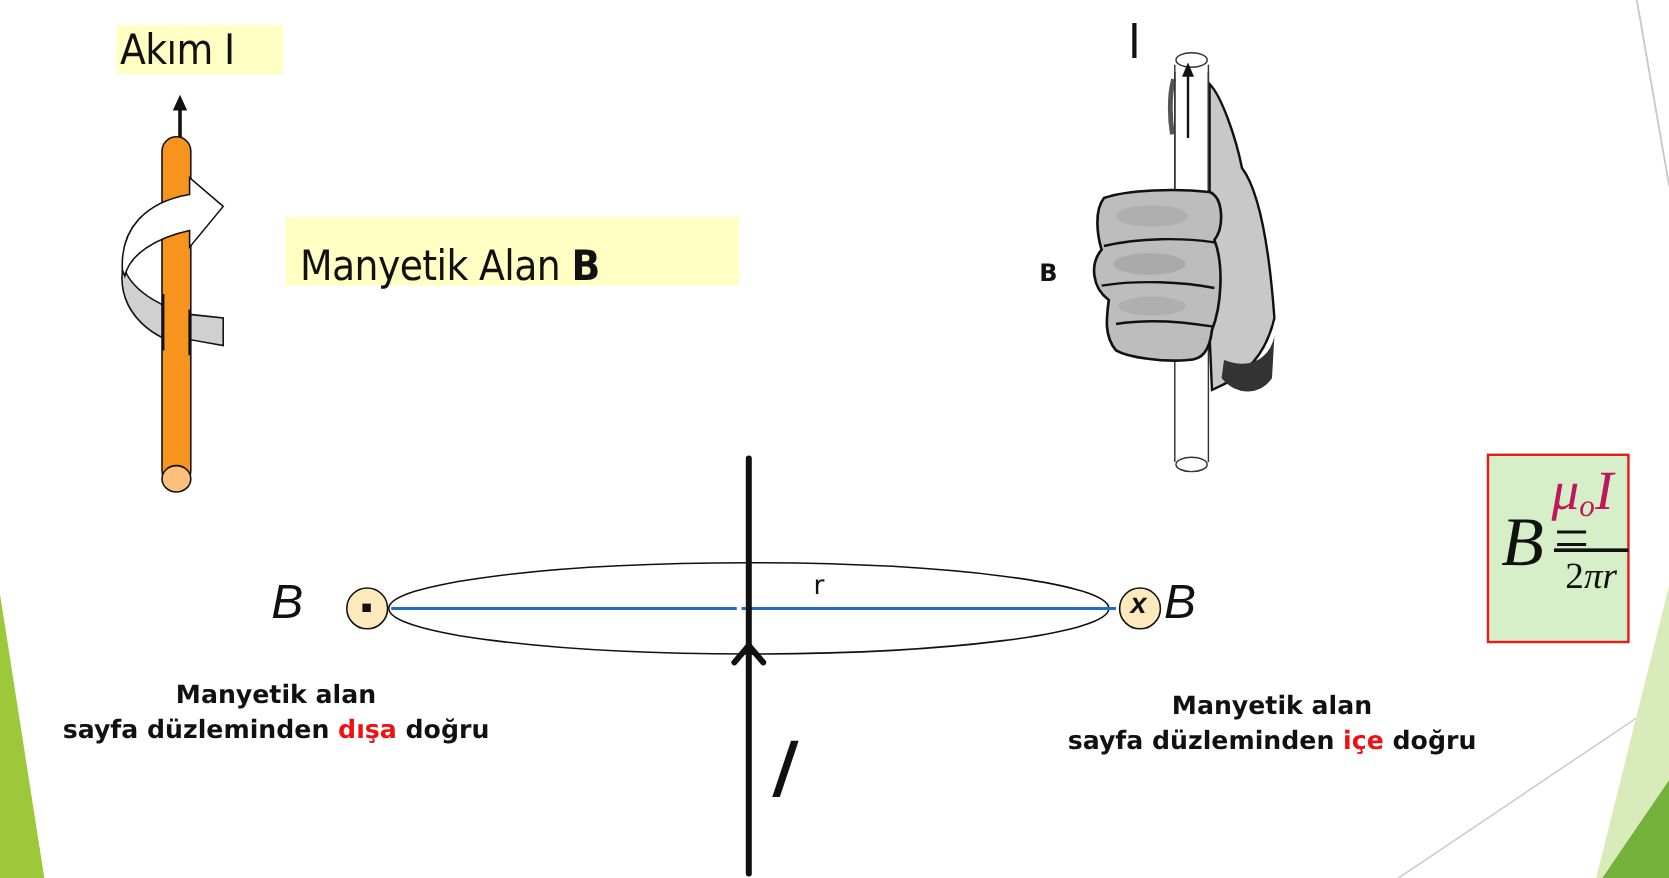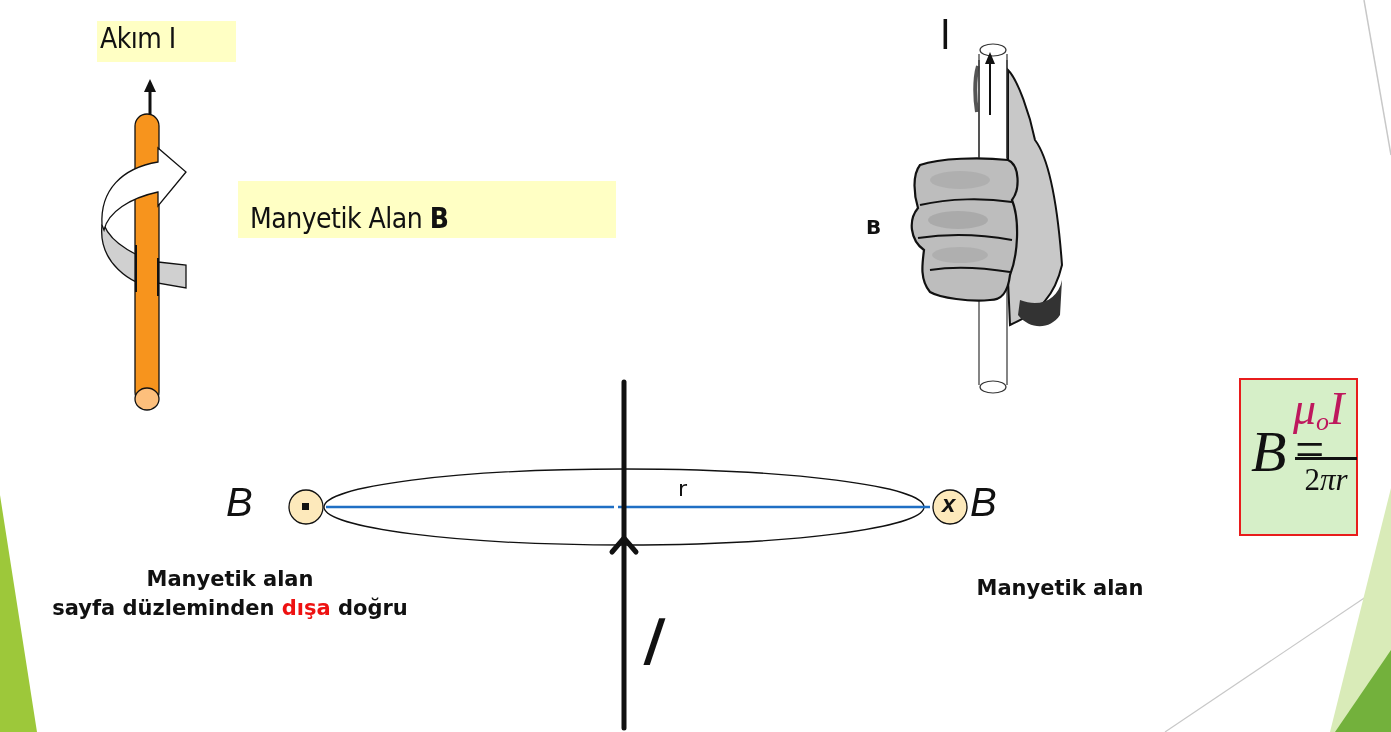--- a/index.html
+++ b/index.html
@@ -4,21 +4,21 @@
 <style>
   html, body { margin:0; padding:0; }
   body {
     width:1391px; height:732px; position:relative; overflow:hidden;
     background:#ffffff;
     font-family:"DejaVu Sans", "Liberation Sans", sans-serif;
   }
   .abs { position:absolute; }
   .deco { position:absolute; left:0; top:0; width:1391px; height:732px; pointer-events:none; }
   .hl-box { position:absolute; background:#ffffc4; }
-  .label-lg { position:absolute; font-size:28px; color:#111; white-space:nowrap; font-family:"DejaVu Sans Condensed","DejaVu Sans", sans-serif; letter-spacing:-0.5px; }
+  .label-lg { position:absolute; font-size:35px; color:#111; white-space:nowrap; font-family:"DejaVu Sans Condensed","DejaVu Sans", sans-serif; letter-spacing:-0.5px; }
   .caption { position:absolute; font-weight:bold; font-size:21px; color:#111; text-align:center; white-space:nowrap; line-height:29px; font-family:"DejaVu Sans", sans-serif; }
   .red { color:#ee1111;text-align:center; }
   .formula-box {
     position:absolute; left:1240px; top:378px; width:114px; height:158px;
     background:#d6efc8; border:2px solid #e81c1c; box-sizing:border-box;
   }
   .formula-box { left:1239px; width:119px; }
   .f-B { position:absolute; left:10px; top:38px; font-family:"Liberation Serif", serif; font-style:italic; font-size:58px; color:#111; }
   .f-eq { position:absolute; left:54px; top:40px; font-family:"Liberation Serif", serif; font-size:52px; color:#111; }
   .f-num { position:absolute; left:52px; top:2px; width:64px; text-align:left; font-family:"Liberation Serif", serif; font-style:italic; font-size:46px; color:#be185d; }
@@ -122,20 +122,21 @@
 <div class="abs" style="left:678px;top:476px;font-size:22px;color:#111;font-family:'DejaVu Sans',sans-serif;">r</div>
 <div class="bigI" style="left:644px;top:602px;">I</div>
 
 <div class="caption" style="left:5px;top:565px;width:450px;">
   <div>Manyetik alan</div>
   <div><span>sayfa düzleminden </span><span class="red">dışa</span><span> doğru</span></div>
 </div>
 
 <div class="caption" style="left:830px;top:574px;width:460px;">
   <div>Manyetik alan</div>
+  <div><span>sayfa düzleminden </span><span class="red">içe</span><span> doğru</span></div>
 </div>
 
 <div class="formula-box">
   <span class="f-B">B</span>
   <span class="f-eq">=</span>
   <div class="f-num"><span>μ</span><span class="f-sub">o</span><span>I</span></div>
   <div class="f-line"></div>
   <div class="f-den"><span>2</span><i>π</i><i>r</i></div>
 </div>
 

